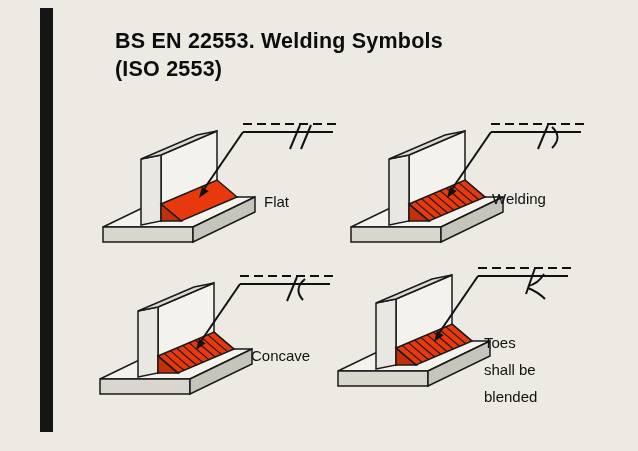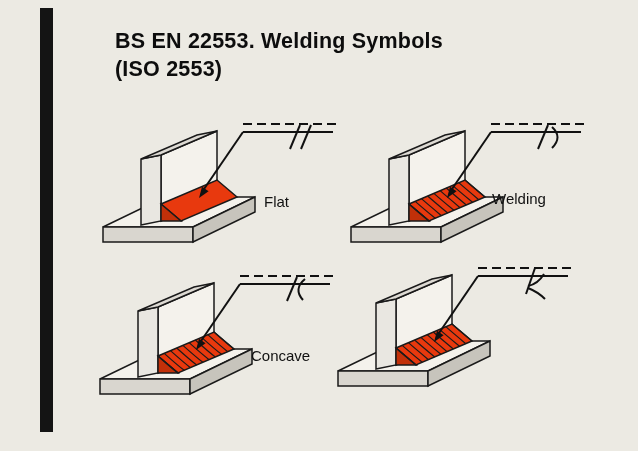--- a/index.html
+++ b/index.html
@@ -180,14 +180,17 @@
       <line x1="148" y1="18" x2="238" y2="18" stroke="#111" stroke-width="2"></line>
       <line x1="205" y1="10" x2="196" y2="36" stroke="#111" stroke-width="2"></line>
       <path d="M 198,28 Q 208,26 214,16" fill="none" stroke="#111" stroke-width="2"></path>
       <path d="M 198,30 Q 208,34 215,41" fill="none" stroke="#111" stroke-width="2"></path>
     </g>
   </svg>
 
   <div class="label" id="label-flat">Flat</div>
   <div class="label" id="label-convex">Welding</div>
   <div class="label" id="label-concave">Concave</div>
+  <div class="label" id="label-toes">Toes
+shall be
+blended</div>
 
 </div>
 
 </body></html>

